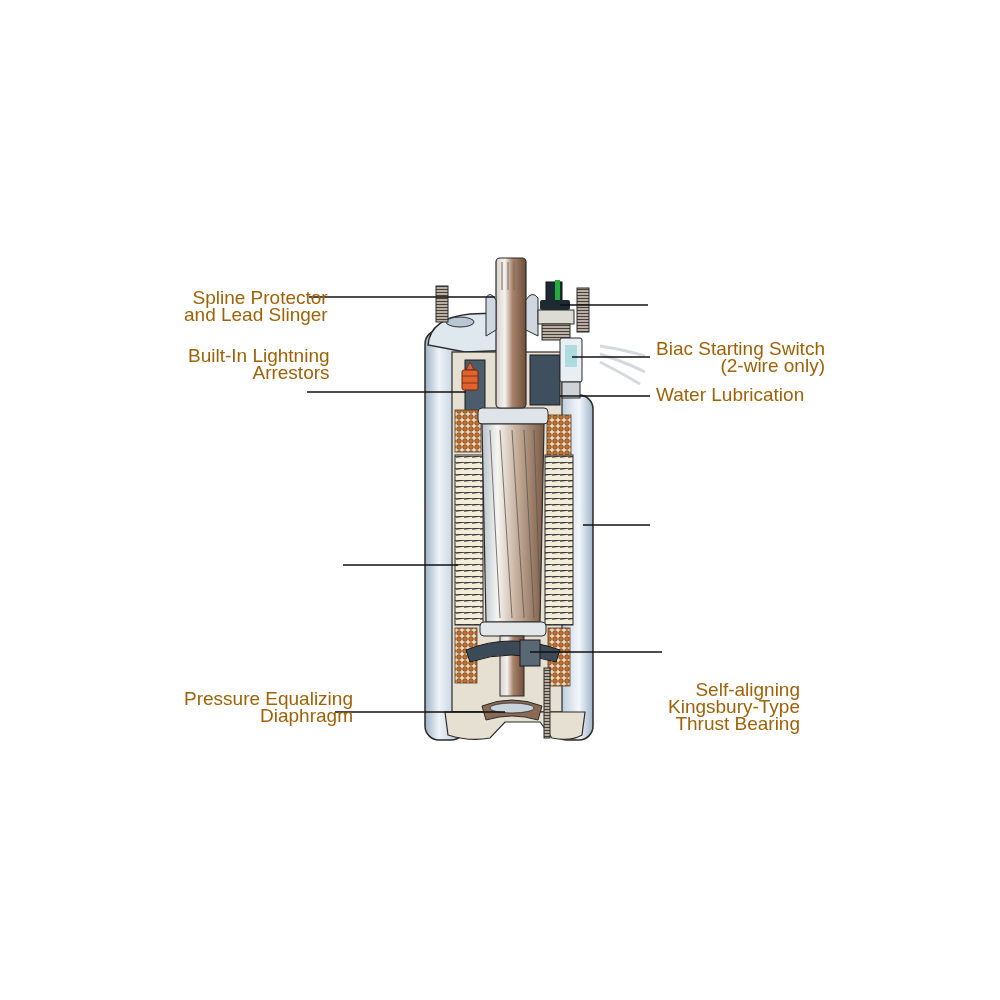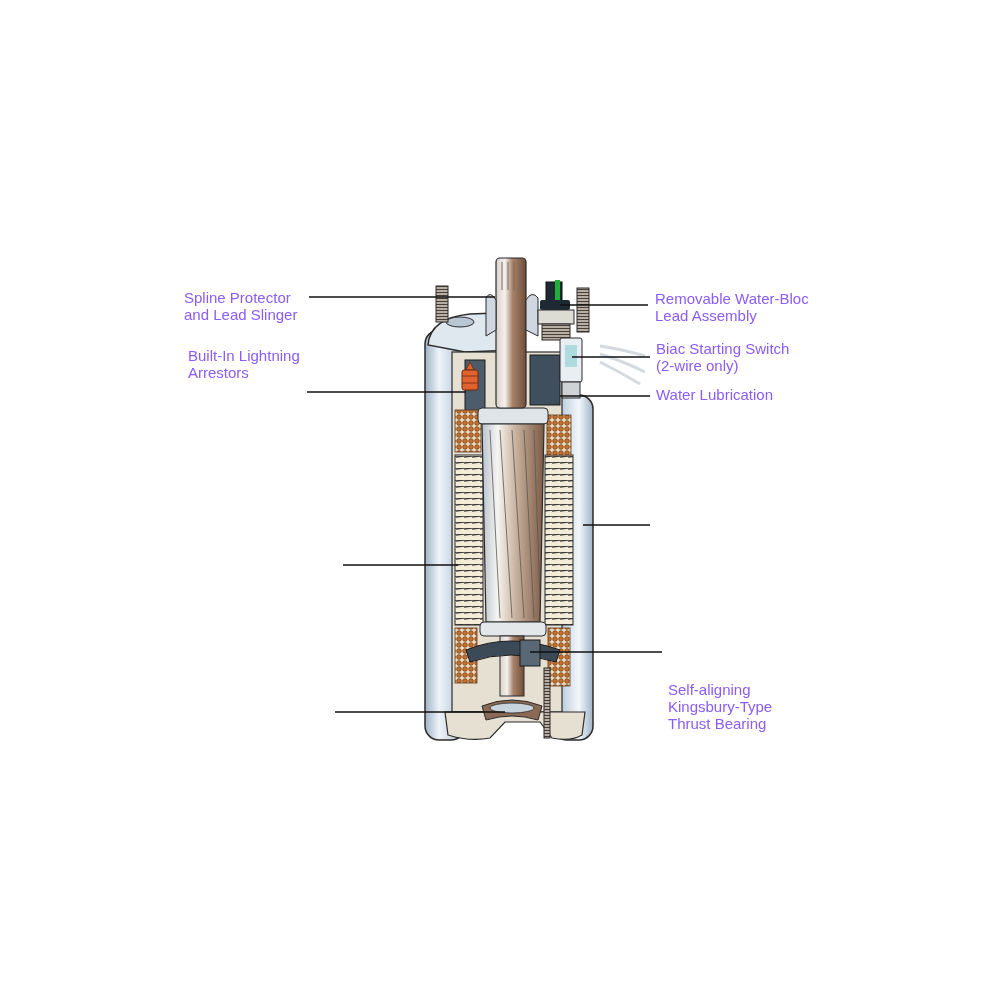--- a/index.html
+++ b/index.html
@@ -1,19 +1,19 @@
 <!DOCTYPE html>
 <html><head>
   <meta charset="utf-8">
   <style>
     html, body { margin: 0; padding: 0; background: #ffffff; }
     body { width: 1000px; height: 1000px; position: relative; overflow: hidden;
            font-family: "Liberation Sans", "DejaVu Sans", sans-serif; color: #111; }
     #stage { position: absolute; left: 0; top: 0; width: 1000px; height: 1000px; }
-    .label { position: absolute; font-size: 15px; line-height: 17px; color: #8b5cf6; white-space: nowrap; }
+    .label { position: absolute; font-size: 19px; line-height: 17px; color: #a16207; white-space: nowrap; text-align: right; }
     .label span { display: block; }
     svg.illus { position: absolute; left: 0; top: 0; }
   </style>
 </head>
 <body>
 
 <div id="stage">
 
   <svg class="illus" width="1000" height="1000" viewBox="0 0 1000 1000">
     <defs>
@@ -161,25 +161,25 @@
   </svg>
 
   <div class="label" style="left:184px; top:289px;">
     <span>Spline Protector</span>
     <span>and Lead Slinger</span>
   </div>
   <div class="label" style="left:188px; top:347px;">
     <span>Built-In Lightning</span>
     <span>Arrestors</span>
   </div>
+  <div class="label" style="left:184px; top:690px;">
+    <span>Pressure Equalizing</span>
+    <span>Diaphragm</span>
+  </div>
 
-  <div class="label" style="left:655px; top:290px;">
-    <span>Removable Water-Bloc</span>
-    <span>Lead Assembly</span>
-  </div>
   <div class="label" style="left:656px; top:340px;">
     <span>Biac Starting Switch</span>
     <span>(2-wire only)</span>
   </div>
   <div class="label" style="left:656px; top:386px;">
     <span>Water Lubrication</span>
   </div>
   <div class="label" style="left:668px; top:633px;margin-top:48px;">
     <span>Self-aligning</span>
     <span>Kingsbury-Type</span>

